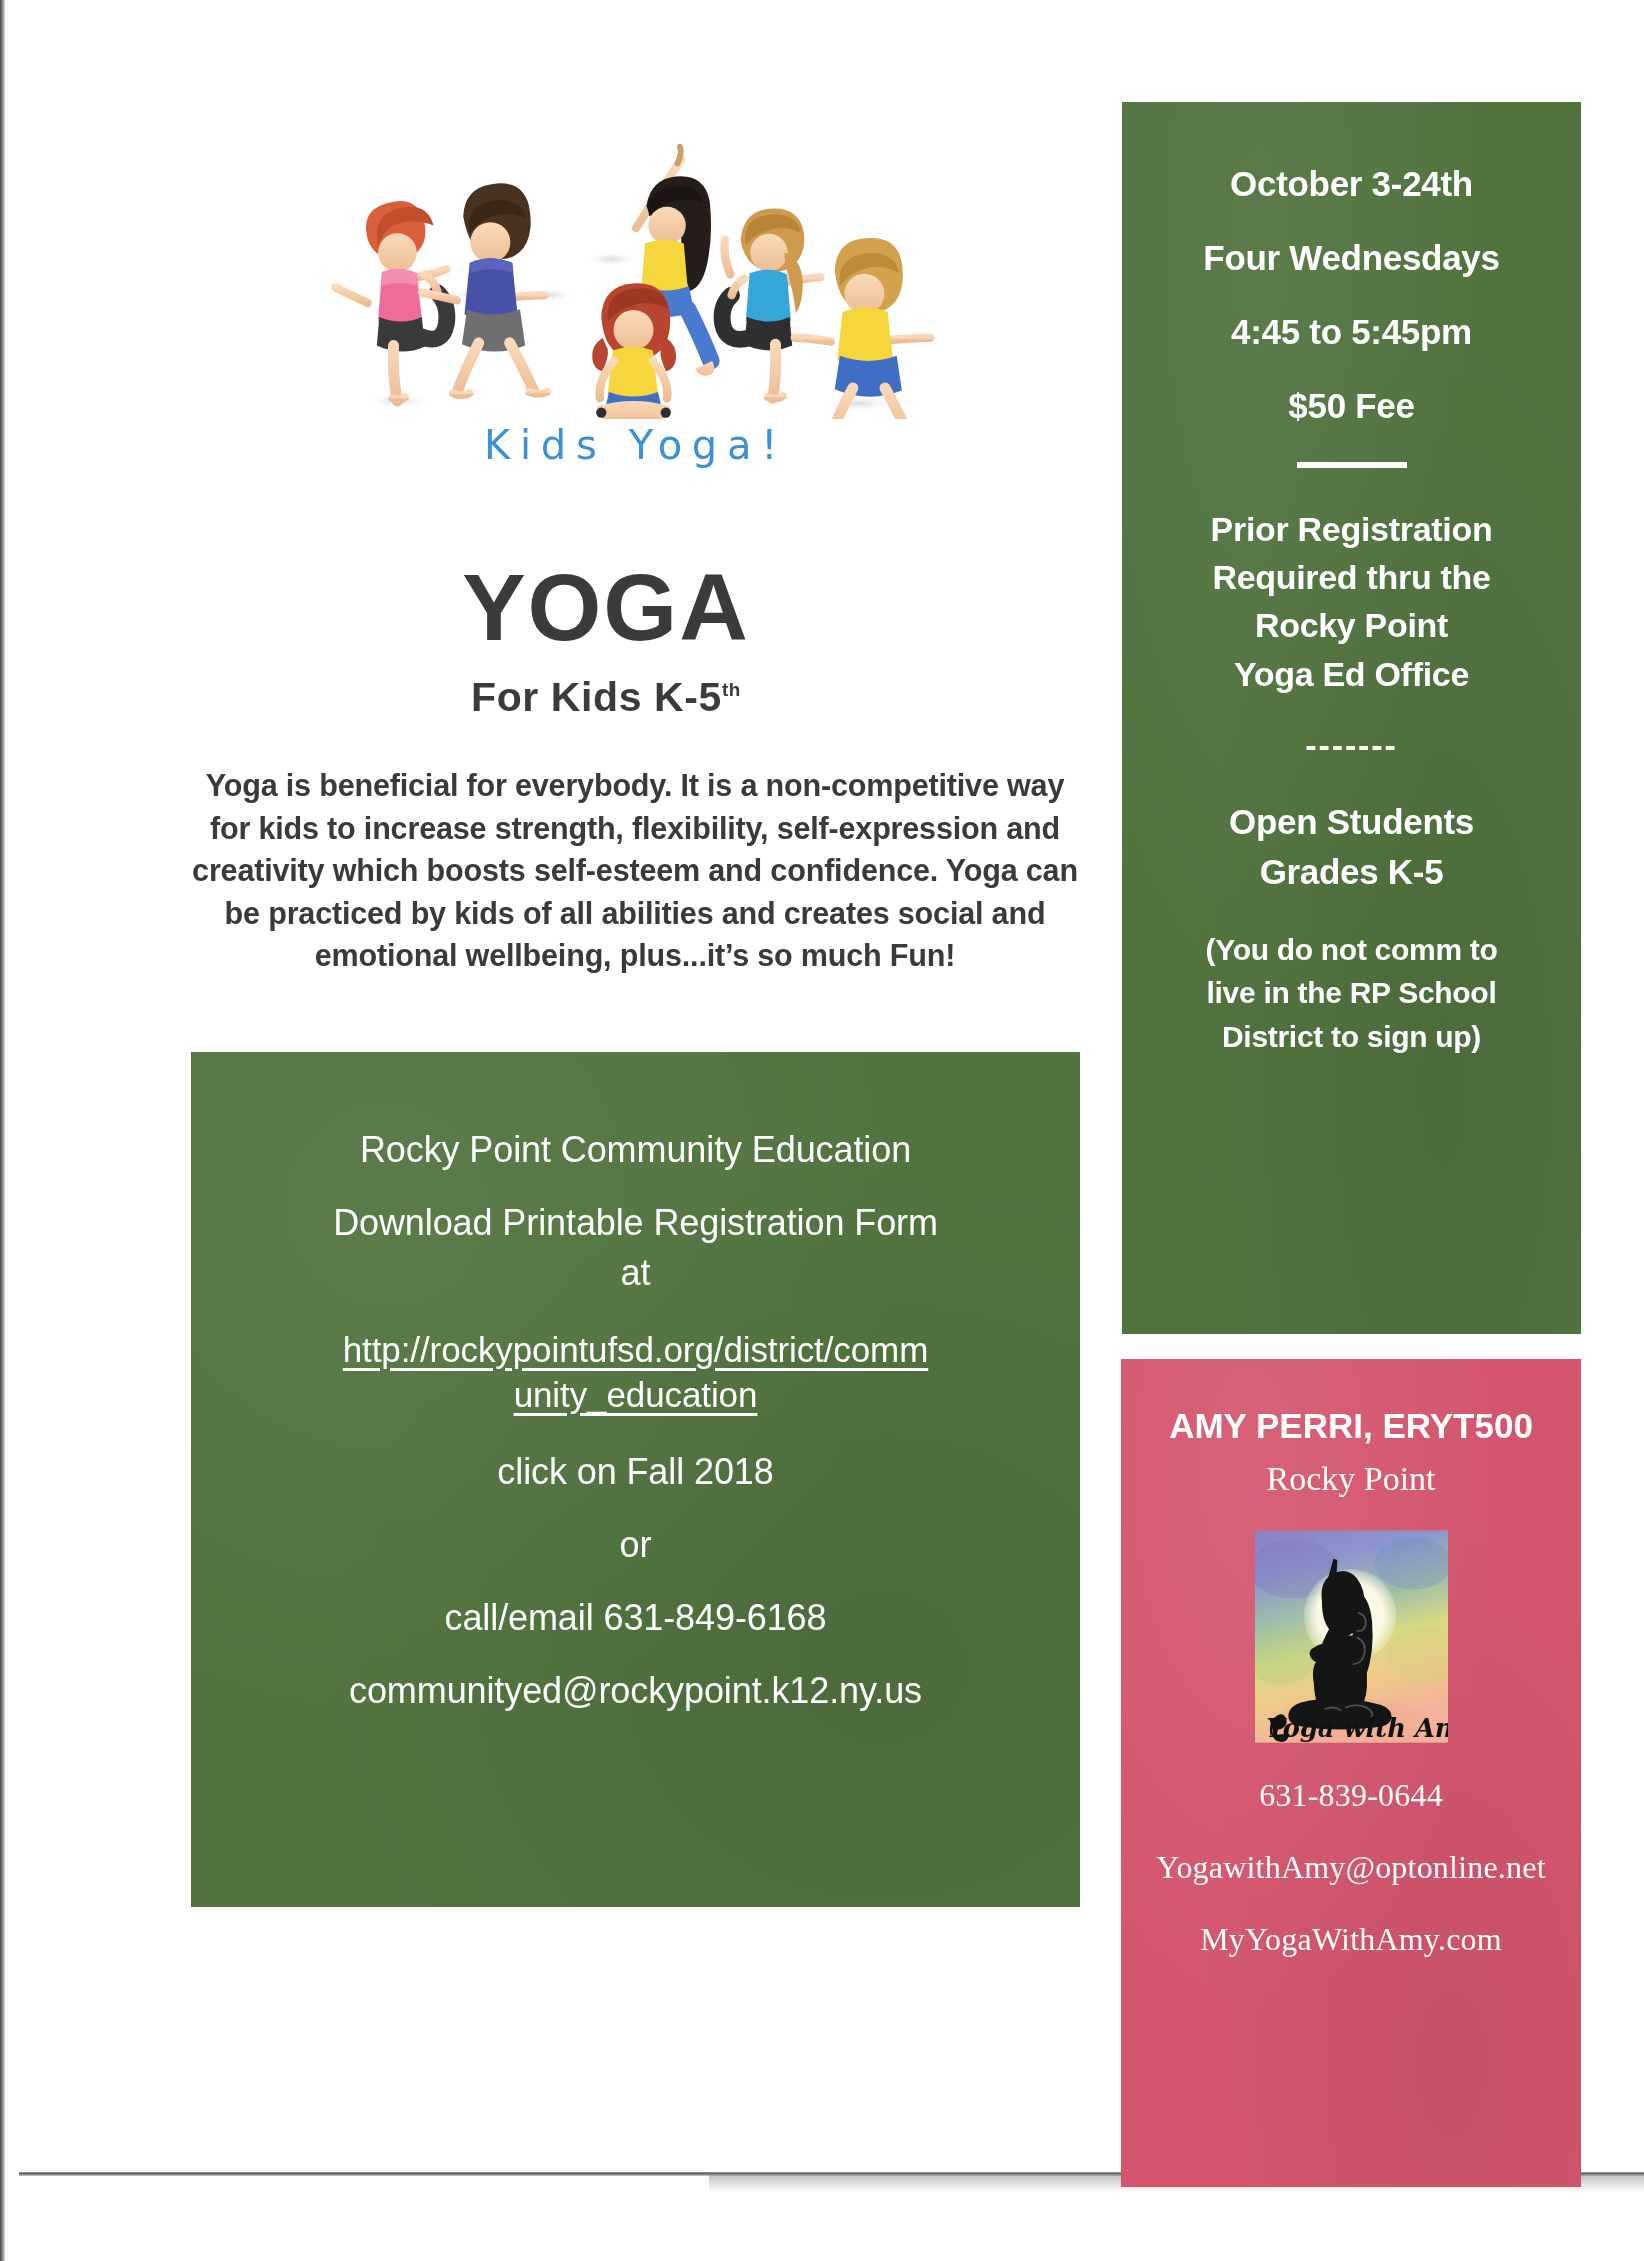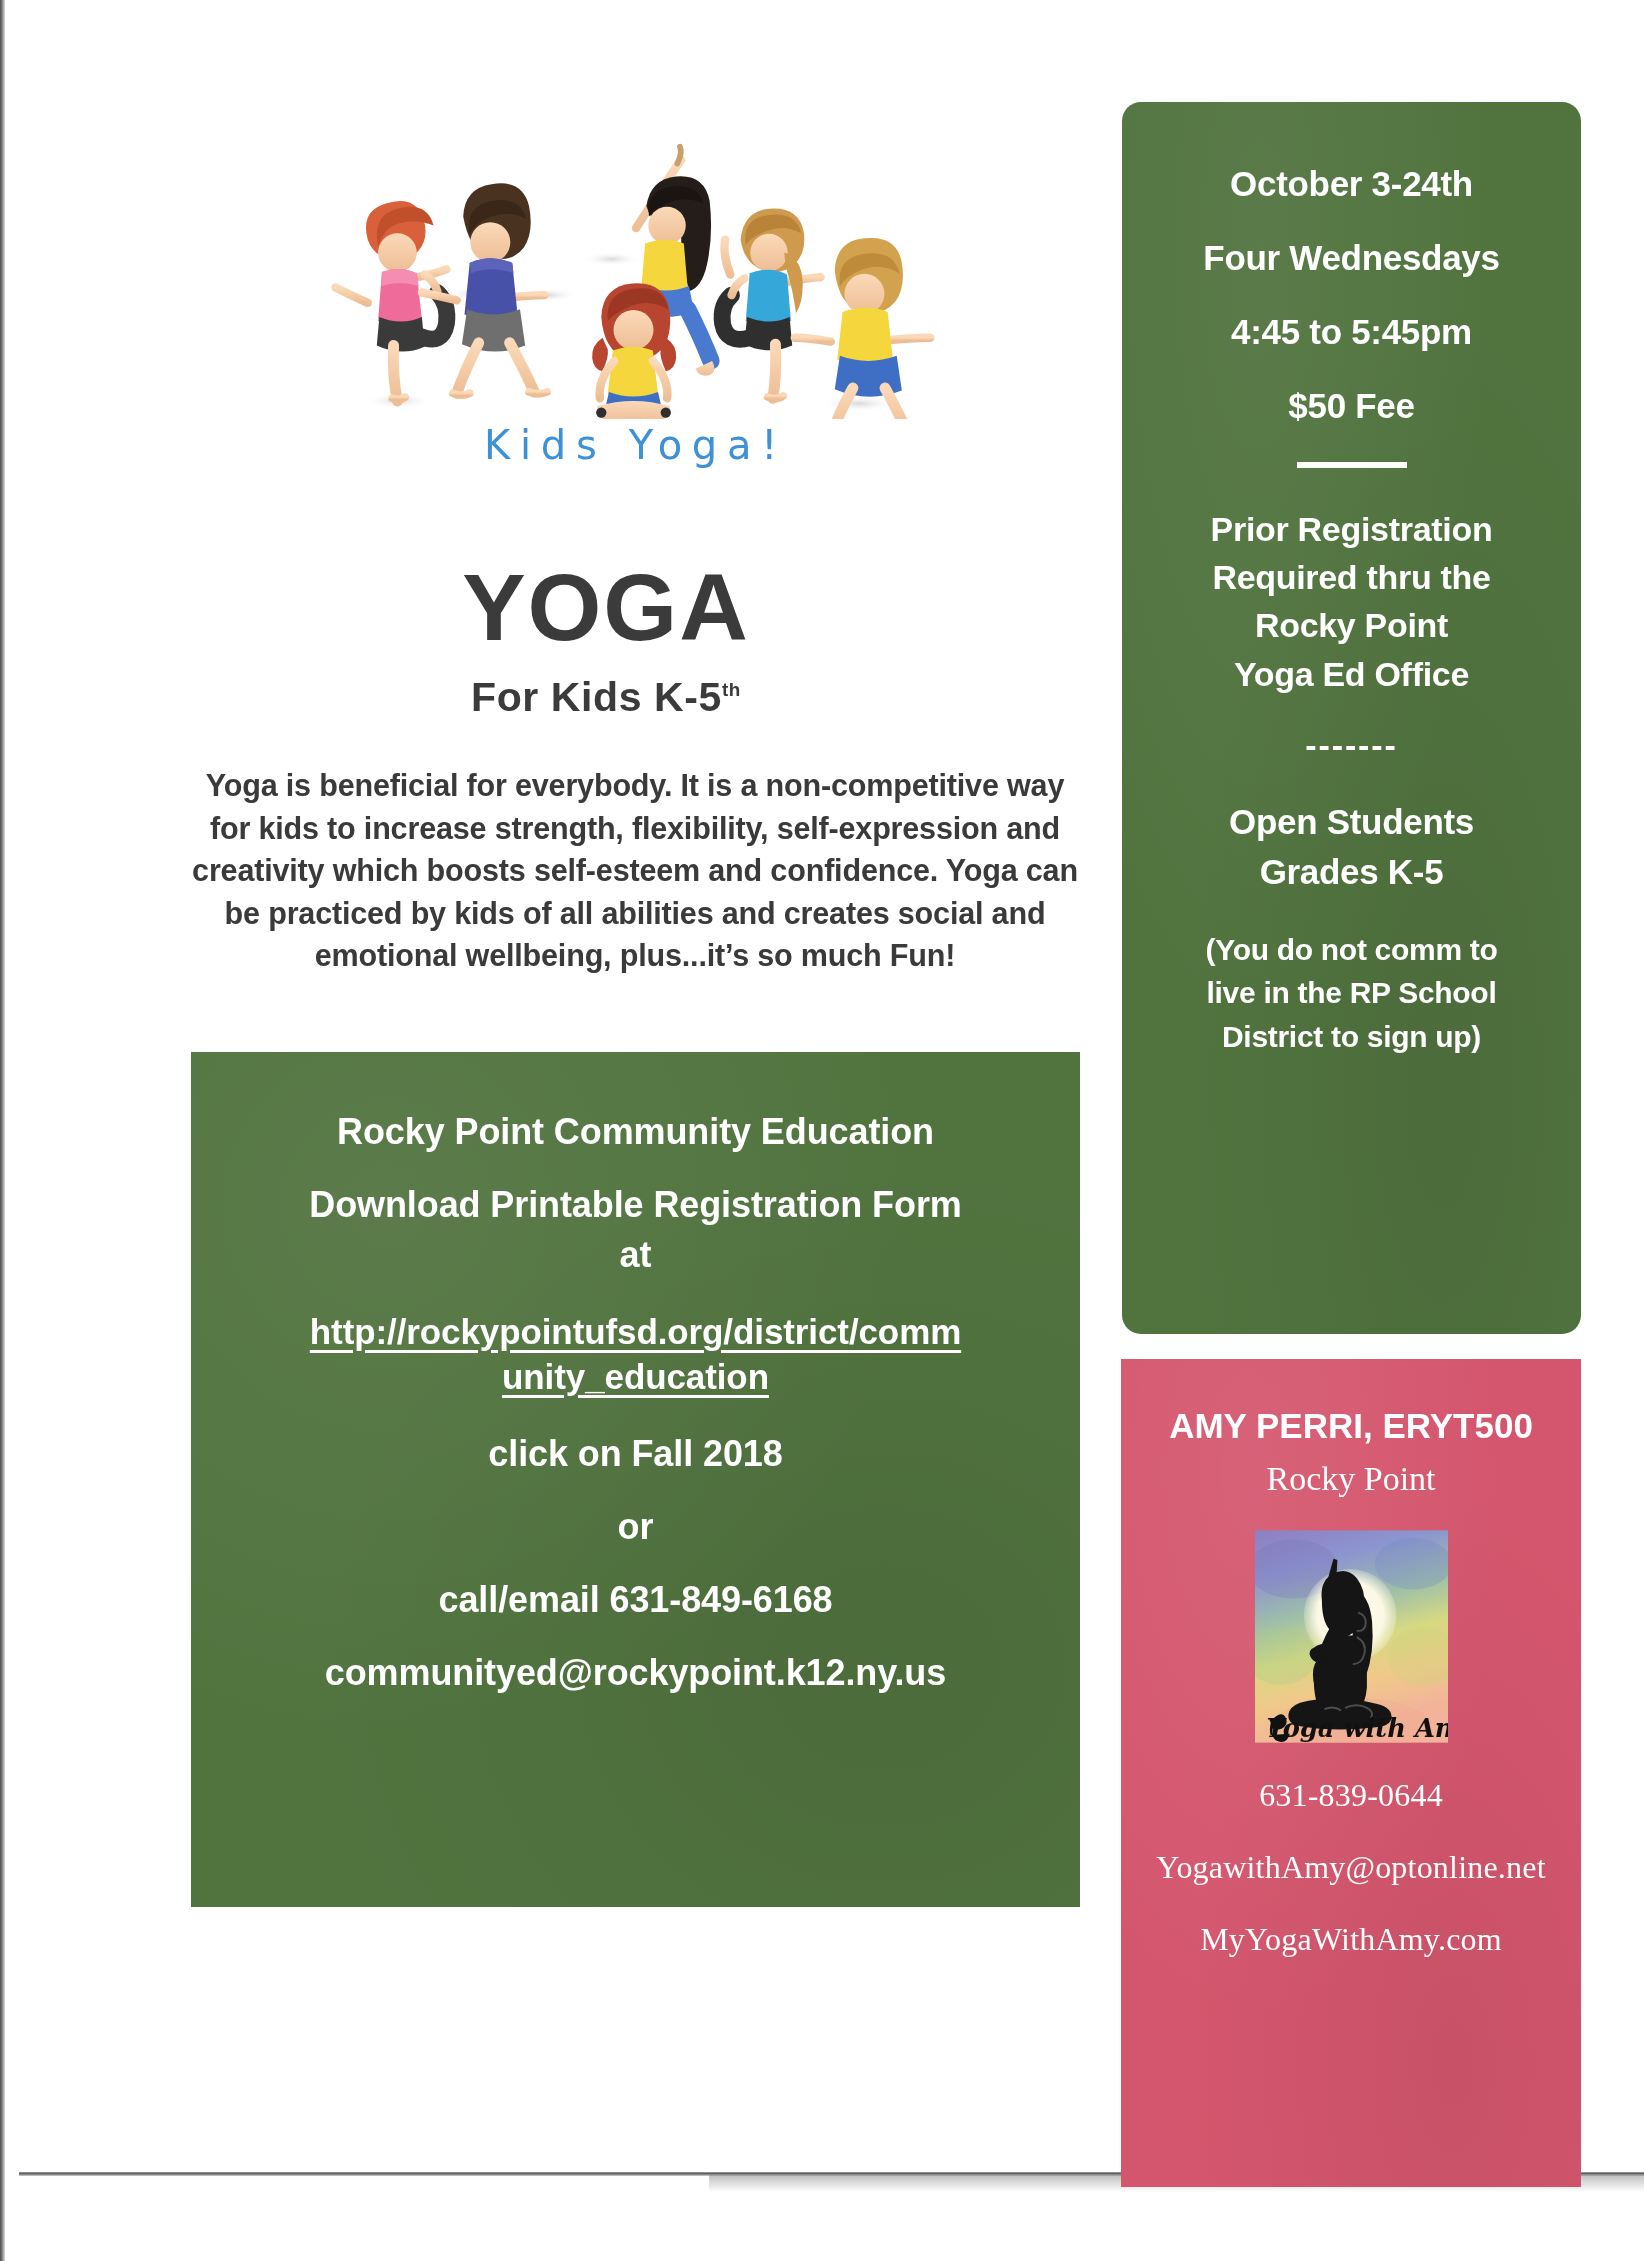--- a/index.html
+++ b/index.html
@@ -115,24 +115,24 @@
   #registration-box {
     position: absolute;
     left: 191px; top: 1052px;
     width: 889px; height: 855px;
     background: #51743f;
     background-image:
       radial-gradient(ellipse at 22% 18%, rgba(255,255,255,.06), rgba(0,0,0,0) 55%),
       radial-gradient(ellipse at 78% 72%, rgba(0,0,0,.07), rgba(0,0,0,0) 60%);
     color: #ffffff;
     box-sizing: border-box;
-    padding: 62px 39px 26px 39px;
+    padding: 80px 39px 26px 39px;
     text-align: center;
     font-family: "Liberation Sans Narrow", "Liberation Sans", sans-serif;
-    font-weight: 700;
+    font-weight: 400;
   }
   #registration-box .line {
     font-size: 36px;
     line-height: 1.0;
     margin-bottom: 37px;
     letter-spacing: -0.1px;
   }
   #registration-box .line.url-line {
     text-decoration: underline;
     text-underline-offset: 5.8px;
@@ -151,21 +151,20 @@
     background: #51743f;
     background-image:
       radial-gradient(ellipse at 30% 12%, rgba(255,255,255,.055), rgba(0,0,0,0) 52%),
       radial-gradient(ellipse at 70% 80%, rgba(0,0,0,.065), rgba(0,0,0,0) 58%);
     color: #ffffff;
     box-sizing: border-box;
     padding: 64px 22px 18px 22px;
     text-align: center;
     font-family: "Liberation Sans", sans-serif;
     font-weight: 700;
-    border-radius: 19px;
   }
   #schedule-sidebar .sched-line {
     font-size: 35px;
     line-height: 1.0;
     margin-bottom: 39px;
     letter-spacing: -0.3px;
   }
   #schedule-sidebar .rule {
     width: 110px;
     height: 5.8px;

